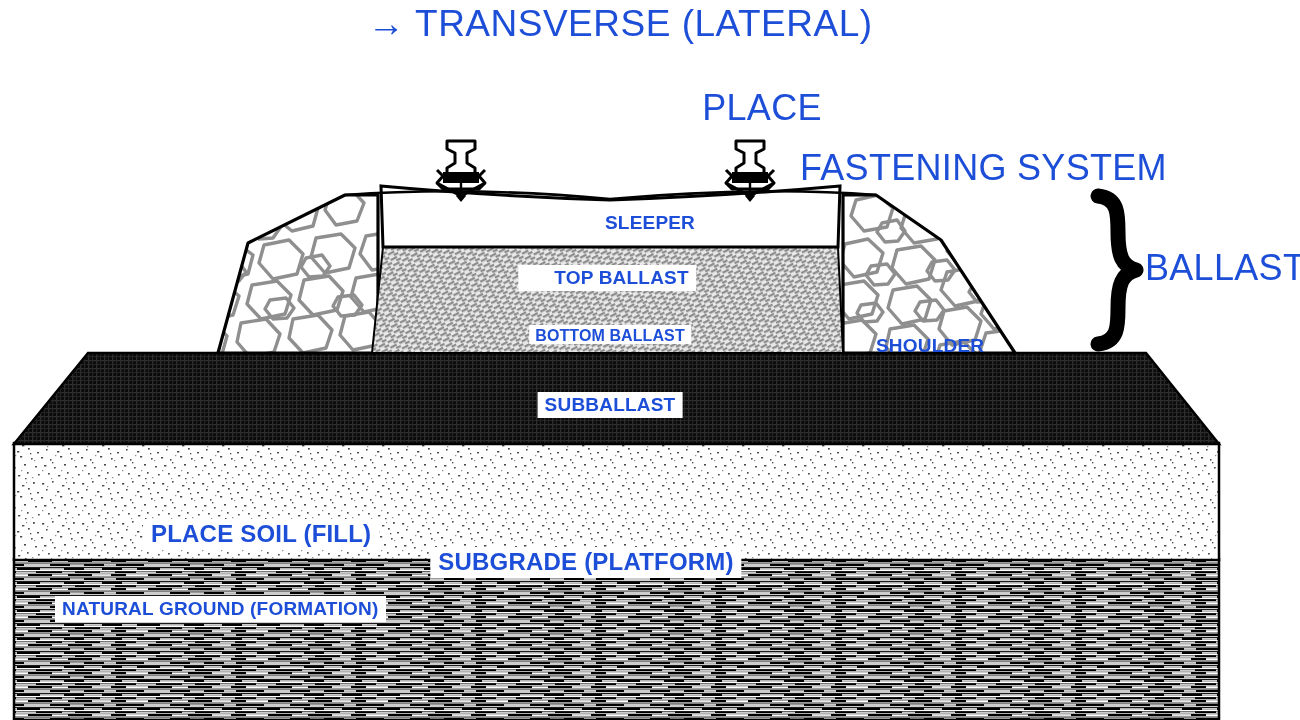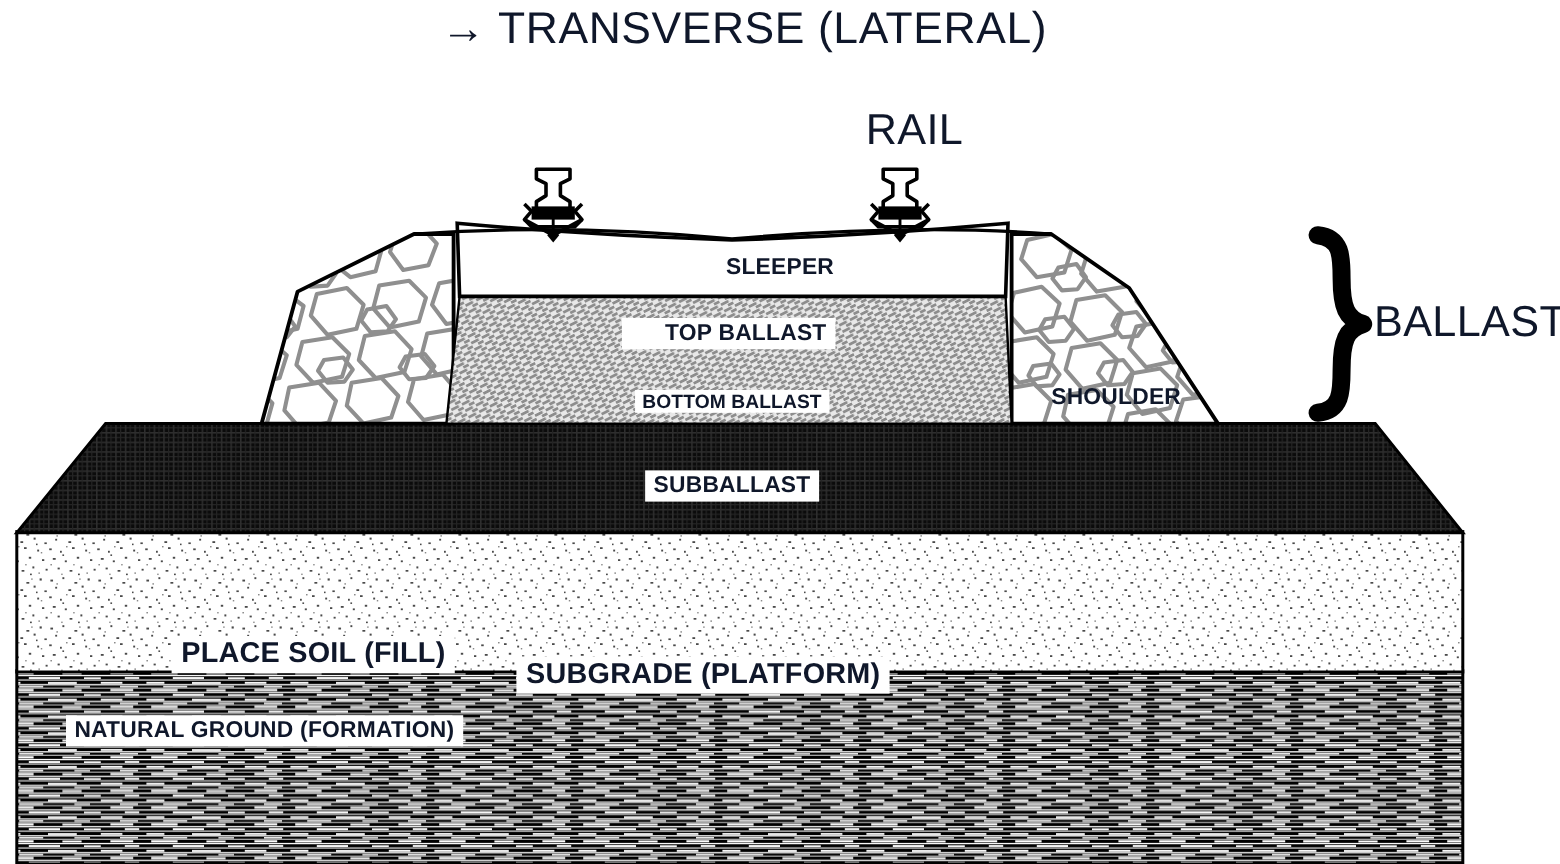--- a/index.html
+++ b/index.html
@@ -21,21 +21,21 @@
   #stage svg.layer {
     position: absolute;
     left: 0;
     top: 0;
     width: 1300px;
     height: 720px;
   }
   .txt {
     position: absolute;
     white-space: nowrap;
-    color: #0f172a;
+    color: #1d4ed8;
     font-family: "Liberation Sans", sans-serif;
     line-height: 1;
   }
   .title-txt {
     font-size: 37px;
     letter-spacing: 0.5px;
     font-weight: 400;
   }
   .big-txt {
     font-size: 36px;
@@ -276,34 +276,35 @@
       <path d="M1098,196
                C1118,198 1118,214 1118,232
                C1118,256 1122,266 1136,270
                C1122,274 1118,284 1118,308
                C1118,326 1118,342 1098,344" fill="none" stroke="#000000" stroke-width="15" stroke-linecap="round" stroke-linejoin="round"></path>
     </g>
   </svg>
 
   <div class="txt title-txt center-x" style="left:620px; top:5px;">→ TRANSVERSE (LATERAL)</div>
 
-  <div class="txt big-txt center-x" style="left:762px; top:90px;">RAIL</div>
-
+  <div class="txt big-txt center-x" style="left:762px; top:90px;">PLACE</div>
+
+  <div class="txt big-txt" style="left:800px; top:150px;">FASTENING SYSTEM</div>
 
   <div class="txt lbl center-x" style="left:610px; top:210px;margin-left:40px;">SLEEPER</div>
 
   <div class="txt lbl center-x" style="left:607px; top:265px;padding-left:36px;">TOP BALLAST</div>
 
   <div class="txt lbl-sm center-x" style="left:610px; top:325px;">BOTTOM BALLAST</div>
 
-  <div class="txt lbl-plain" style="left:876px; top:322px;">SHOULDER</div>
+  <div class="txt lbl-plain" style="left:876px; top:336px;">SHOULDER</div>
 
   <div class="txt big-txt" style="left:1145px; top:250px;">BALLAST</div>
 
   <div class="txt lbl center-x" style="left:610px; top:392px;">SUBBALLAST</div>
 
-  <div class="txt lbl-big" style="left:143px; top:519px;margin-top:11px;">PLACE SOIL (FILL)</div>
+  <div class="txt lbl-big" style="left:143px; top:519px;">PLACE SOIL (FILL)</div>
 
   <div class="txt lbl-big center-x" style="left:586px; top:547px;">SUBGRADE (PLATFORM)</div>
 
   <div class="txt lbl" style="left:55px; top:596px;">NATURAL GROUND (FORMATION)</div>
 
 </div>
 
 </body></html>

